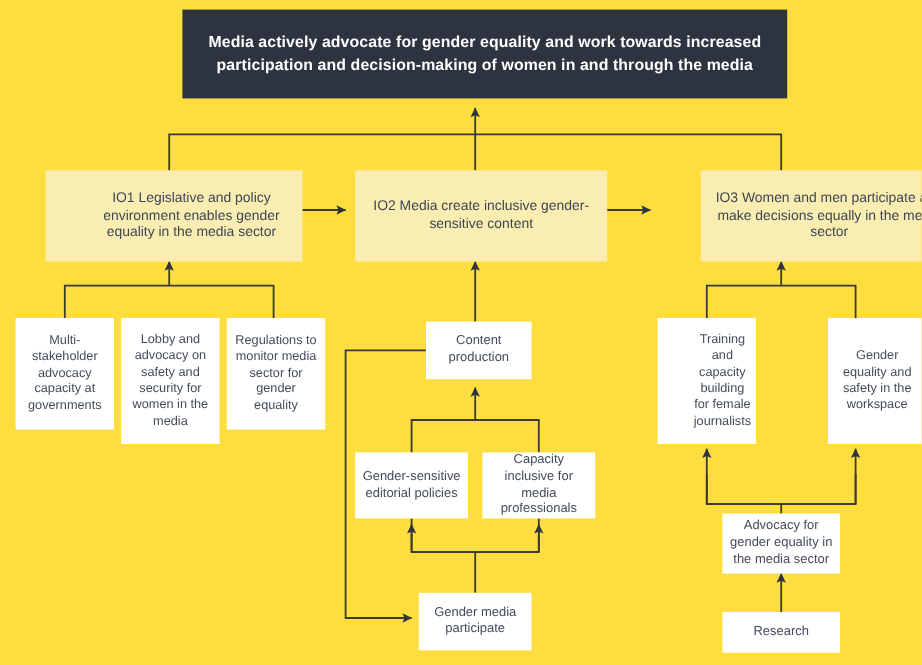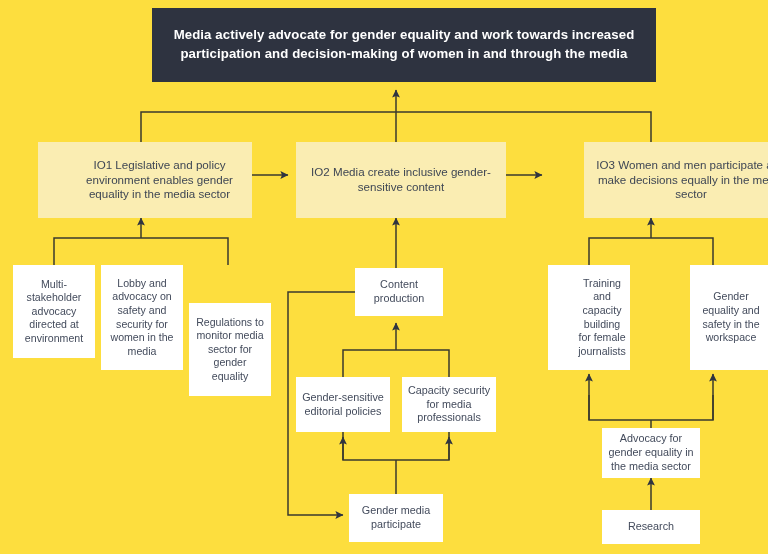--- a/index.html
+++ b/index.html
@@ -104,41 +104,41 @@
 
   <div class="node io" style="left:296px;top:142px;width:210px;height:76px;">
     <span>IO2  Media create inclusive gender-sensitive content</span>
   </div>
 
   <div class="node io" style="left:544px;top:142px;width:214px;height:76px;margin-left:40px;">
     <span>IO3  Women and men participate and make decisions equally in the media sector</span>
   </div>
 
   <div class="node act" style="left:13px;top:265px;width:82px;height:93px;">
-    <span>Multi-stakeholder advocacy directed at environment</span>
+    <span>Multi-stakeholder advocacy capacity at governments</span>
   </div>
 
   <div class="node act" style="left:101px;top:265px;width:82px;height:105px;">
     <span>Lobby and advocacy on safety and security for women in the media</span>
   </div>
 
-  <div class="node act" style="left:189px;top:265px;width:82px;height:93px;margin-top:38px;">
+  <div class="node act" style="left:189px;top:265px;width:82px;height:93px;">
     <span>Regulations to monitor media sector for gender equality</span>
   </div>
 
   <div class="node act wide" style="left:355px;top:268px;width:88px;height:48px;">
     <span>Content production</span>
   </div>
 
   <div class="node act wide" style="left:296px;top:377px;width:94px;height:55px;">
     <span>Gender-sensitive editorial policies</span>
   </div>
 
   <div class="node act wide" style="left:402px;top:377px;width:94px;height:55px;">
-    <span>Capacity security for media professionals</span>
+    <span>Capacity inclusive for media professionals</span>
   </div>
 
   <div class="node act wide" style="left:349px;top:494px;width:94px;height:48px;">
     <span>Gender media participate</span>
   </div>
 
   <div class="node act" style="left:548px;top:265px;width:82px;height:105px;padding-left:31px;">
     <span>Training and capacity building for female journalists</span>
   </div>
 

